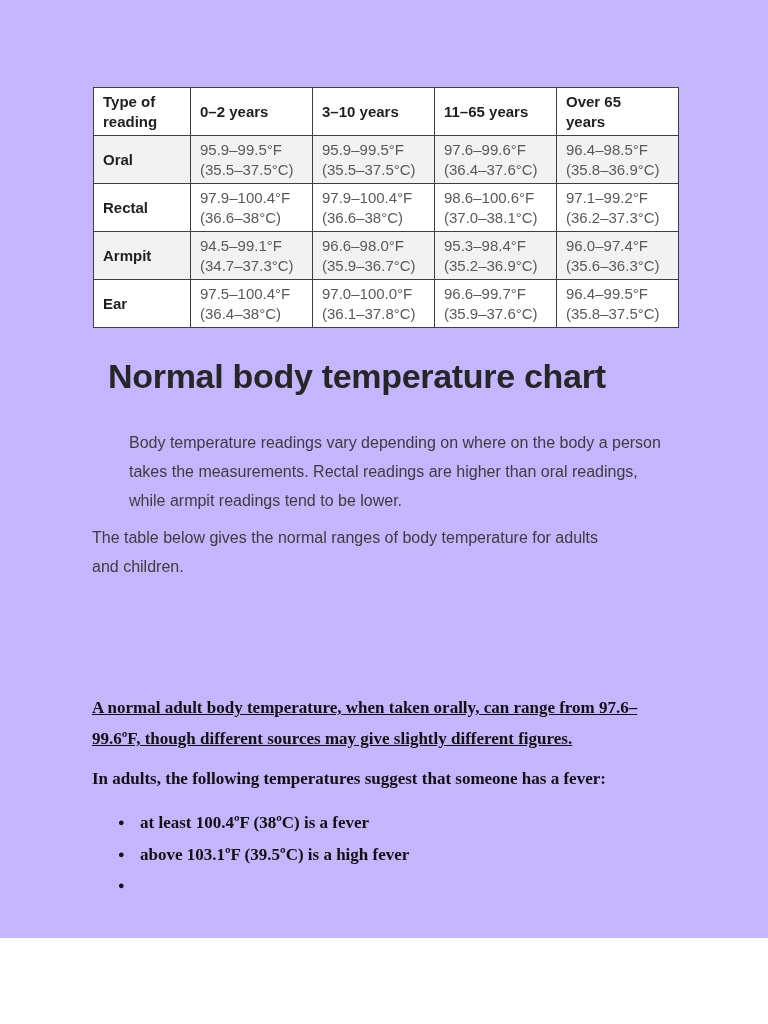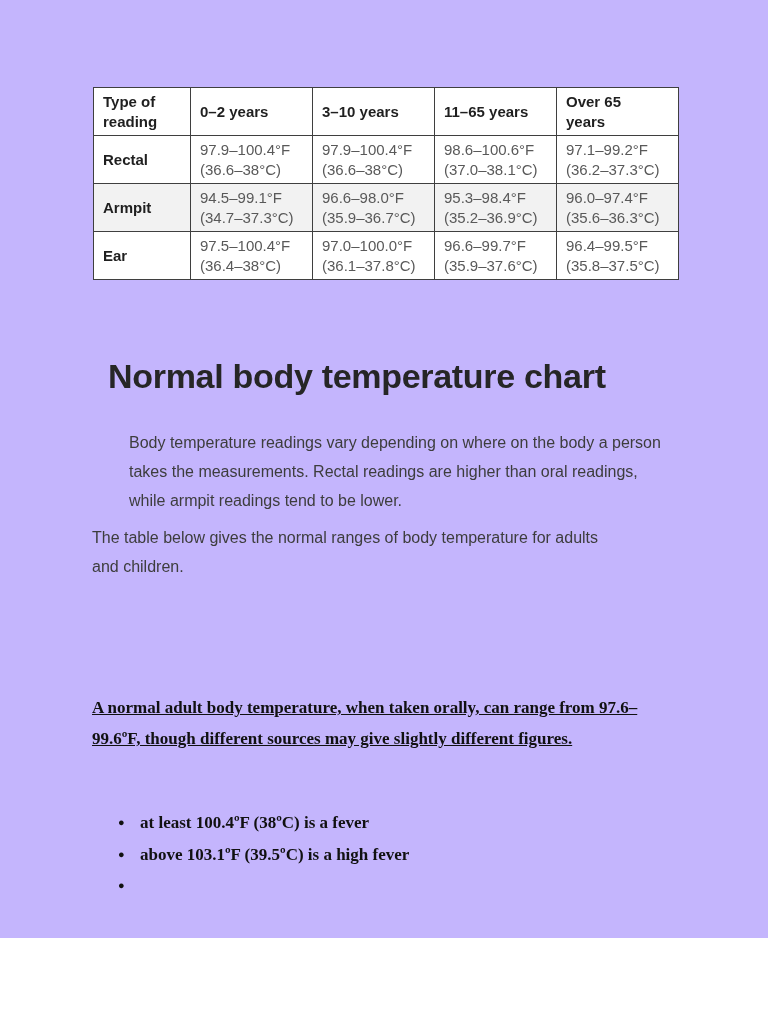--- a/index.html
+++ b/index.html
@@ -108,20 +108,31 @@
           <th>Type of
 reading</th>
           <th>0–2 years</th>
           <th>3–10 years</th>
           <th>11–65 years</th>
           <th>Over 65
 years</th>
         </tr>
       </thead>
       <tbody>
+        <tr class="shaded">
+          <th>Oral</th>
+          <td>95.9–99.5°F
+(35.5–37.5°C)</td>
+          <td>95.9–99.5°F
+(35.5–37.5°C)</td>
+          <td>97.6–99.6°F
+(36.4–37.6°C)</td>
+          <td>96.4–98.5°F
+(35.8–36.9°C)</td>
+        </tr>
         <tr class="plain">
           <th>Rectal</th>
           <td>97.9–100.4°F
 (36.6–38°C)</td>
           <td>97.9–100.4°F
 (36.6–38°C)</td>
           <td>98.6–100.6°F
 (37.0–38.1°C)</td>
           <td>97.1–99.2°F
 (36.2–37.3°C)</td>
@@ -155,20 +166,21 @@
   <h1 class="article-title">Normal body temperature chart</h1>
 
   <p class="body-para para-1">Body temperature readings vary depending on where on the body a person
 takes the measurements. Rectal readings are higher than oral readings,
 while armpit readings tend to be lower.</p>
   <p class="body-para para-2">The table below gives the normal ranges of body temperature for adults
 and children.</p>
 
   <p class="serif-para serif-1">A normal adult body temperature, when taken orally, can range from 97.6–
 99.6ºF, though different sources may give slightly different figures.</p>
+  <p class="serif-para serif-2">In adults, the following temperatures suggest that someone has a fever:</p>
 
   <ul class="bullet-list">
     <li class="bullet-item">
       <span class="bullet-dot">●</span>
       <span>at least 100.4ºF (38ºC) is a fever</span>
     </li>
     <li class="bullet-item">
       <span class="bullet-dot">●</span>
       <span>above 103.1ºF (39.5ºC) is a high fever</span>
     </li>

